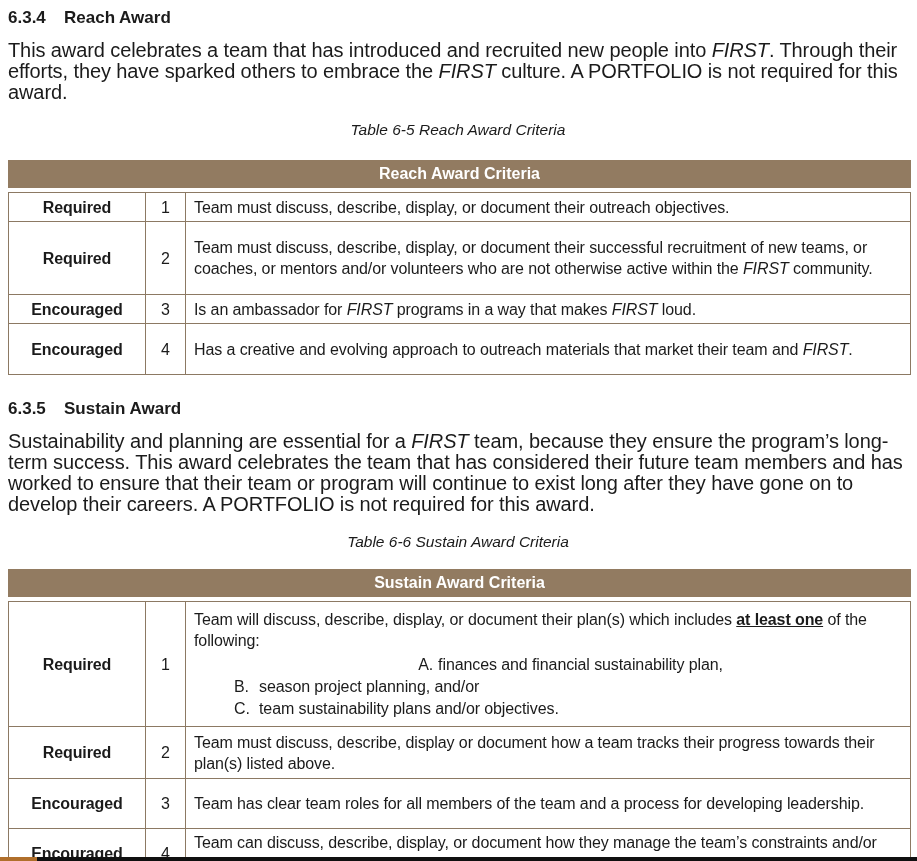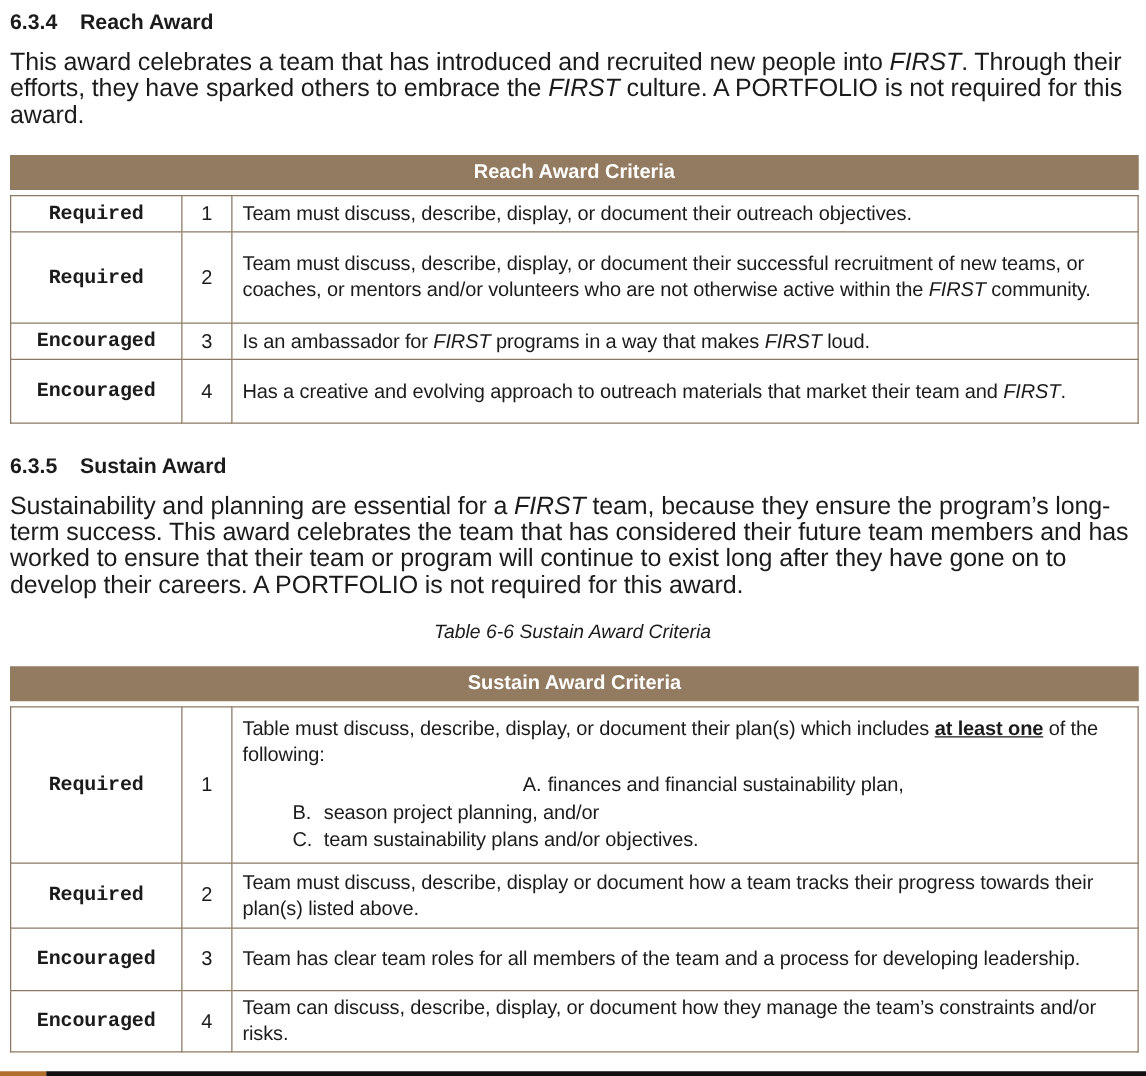--- a/index.html
+++ b/index.html
@@ -37,21 +37,21 @@
     border-collapse: collapse; width: 100%; table-layout: fixed;
     font-size: 16px; line-height: 21px; letter-spacing: -0.1px;
   }
   table.criteria td {
     border: 1px solid var(--border, #8C7963);
     vertical-align: middle;
     padding: 3px 8px;
   }
   col.col-level { width: 137px; }
   col.col-num   { width: 40px; }
-  td.level { font-weight: bold; text-align: center; font-family: Liberation Mono, monospace; }
+  td.level { font-weight: bold; text-align: center; }
   td.num   { text-align: center; }
 
   .t1 .r1 td { height: 22px; }
   .t1 .r2 td { height: 66px; }
   .t1 .r3 td { height: 22px; }
   .t1 .r4 td { height: 44px; }
   .t2 .r1 td { height: 118px; }
   .t2 .r2 td { height: 45px; }
   .t2 .r3 td { height: 43px; }
   .t2 .r4 td { height: 36px; }
@@ -76,20 +76,21 @@
 <body>
 
 <div class="page">
 
   <h2 class="sec-h">
     <span class="sec-num">6.3.4</span><span class="sec-title">Reach Award</span>
   </h2>
 
   <p class="para"><span>This award celebrates a team that has introduced and recruited new people into </span><span class="it">FIRST</span><span>. Through their efforts, they have sparked others to embrace the </span><span class="it">FIRST</span><span> culture. A PORTFOLIO is not required for this award.</span></p>
 
+  <p class="caption">Table 6-5 Reach Award Criteria</p>
 
   <div class="award-table first">
     <div class="table-title">Reach Award Criteria</div>
     <table class="criteria t1">
       <colgroup>
           <col class="col-level">
           <col class="col-num">
           <col class="col-text">
         </colgroup>
       <tbody>
@@ -139,21 +140,21 @@
       <colgroup>
           <col class="col-level">
           <col class="col-num">
           <col class="col-text">
         </colgroup>
       <tbody>
         <tr class="r1">
           <td class="level">Required</td>
           <td class="num">1</td>
           <td class="crit">
-              <div class="block-p"><span><span>Table must discuss, describe, display, or document their plan(s) which includes </span><span class="bd un">at least one</span><span> of the following:</span></span></div>
+              <div class="block-p"><span><span>Team will discuss, describe, display, or document their plan(s) which includes </span><span class="bd un">at least one</span><span> of the following:</span></span></div>
               <div class="block-li"><span class="li-label">A.</span><span><span>finances and financial sustainability plan,</span></span></div>
               <div class="block-li"><span class="li-label">B.</span><span><span>season project planning, and/or</span></span></div>
               <div class="block-li"><span class="li-label">C.</span><span><span>team sustainability plans and/or objectives.</span></span></div>
             </td>
         </tr>
         <tr class="r2">
           <td class="level">Required</td>
           <td class="num">2</td>
           <td class="crit">
               <div class="block-p"><span><span>Team must discuss, describe, display or document how a team tracks their progress towards their plan(s) listed above.</span></span></div>

